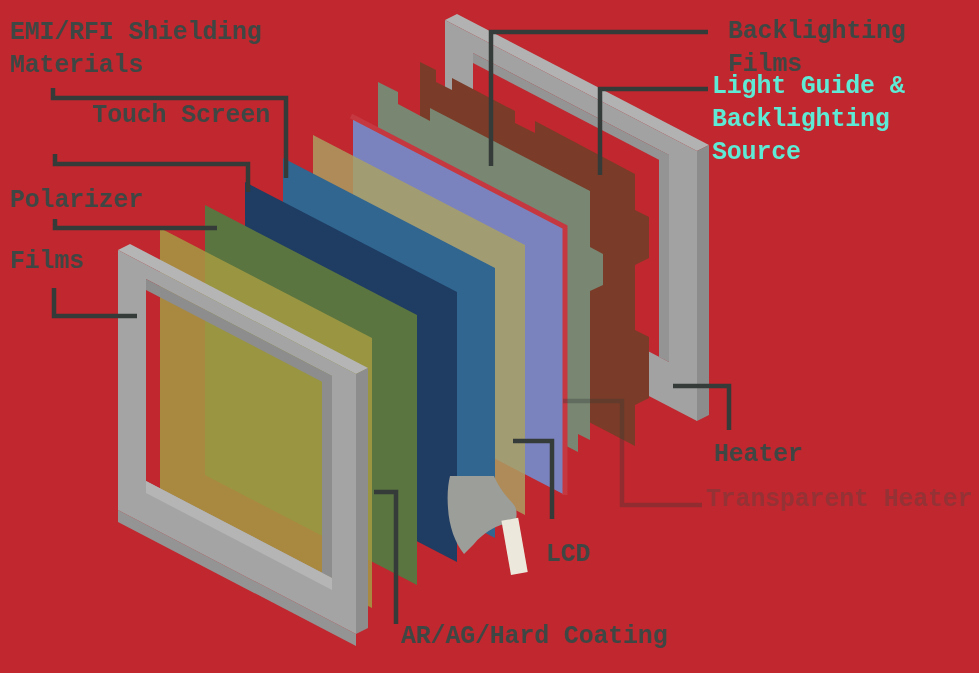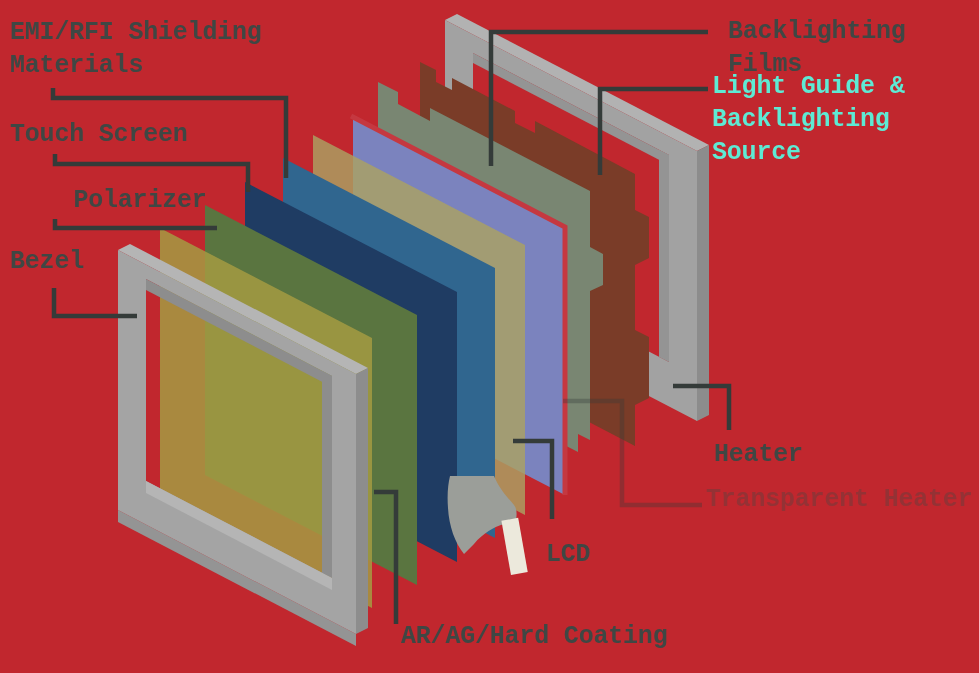--- a/index.html
+++ b/index.html
@@ -3,22 +3,22 @@
 <meta charset="utf-8">
 <style>
   html,body{margin:0;padding:0;}
   body{width:979px;height:673px;overflow:hidden;position:relative;
        font-family:"Liberation Sans", sans-serif;}
   #stage{position:absolute;inset:0;width:979px;height:673px;}
   #stage svg{position:absolute;left:0;top:0;}
   .label{position:absolute;font-size:25px;font-weight:700;line-height:1.32;
          letter-spacing:-0.2px;font-family:Liberation Mono, monospace;}
   .lbl-emi{left:10px;top:16px;width:260px;}
-  .lbl-touch{left:10px;top:118px;width:260px;}
-  .lbl-polarizer{left:10px;top:184px;width:260px;text-align:center;}
+  .lbl-touch{left:10px;top:99px;width:260px;text-align:right;}
+  .lbl-polarizer{left:10px;top:184px;width:260px;}
   .lbl-bezel{left:10px;top:245px;width:200px;}
   .lbl-films{left:728px;top:15px;width:260px;}
   .lbl-lightguide{left:712px;top:70px;width:200px;}
   .lbl-housing{left:714px;top:438px;width:220px;}
   .lbl-heater{left:706px;top:483px;width:280px;opacity:0.34;}
   .lbl-lcd{left:546px;top:519px;width:120px;}
   .lbl-arag{left:401px;top:620px;width:320px;}
 </style>
 </head>
 <body style="background: rgb(193, 39, 46);">
@@ -94,20 +94,20 @@
       <polyline points="708,32 491,32 491,166" stroke="#343B39"></polyline>
       <polyline points="708,89 600,89 600,175" stroke="#343B39"></polyline>
       <polyline points="673,386 729,386 729,430" stroke="#343B39"></polyline>
       <polyline points="563,401 622,401 622,505 702,505" opacity="0.34" stroke="#343B39"></polyline>
     </g>
   </svg>
 
   <div class="label lbl-emi" style="color: rgb(63, 71, 68);">EMI/RFI Shielding Materials</div>
   <div class="label lbl-touch" style="color: rgb(63, 71, 68);">Touch Screen</div>
   <div class="label lbl-polarizer" style="color: rgb(63, 71, 68);">Polarizer</div>
-  <div class="label lbl-bezel" style="color: rgb(63, 71, 68);">Bezel</div>
+  <div class="label lbl-bezel" style="color: rgb(63, 71, 68);">Films</div>
   <div class="label lbl-films" style="color: rgb(63, 71, 68);">Backlighting Films</div>
   <div class="label lbl-lightguide" style="color: #5eead4;">Light Guide &amp; Backlighting Source</div>
   <div class="label lbl-housing" style="color: rgb(63, 71, 68);">Heater</div>
   <div class="label lbl-heater" style="color: rgb(63, 71, 68);">Transparent Heater</div>
   <div class="label lbl-lcd" style="color: rgb(63, 71, 68); margin-top: 19px;">LCD</div>
   <div class="label lbl-arag" style="color: rgb(63, 71, 68);">AR/AG/Hard Coating</div>
 </div>
 
 </body></html>

